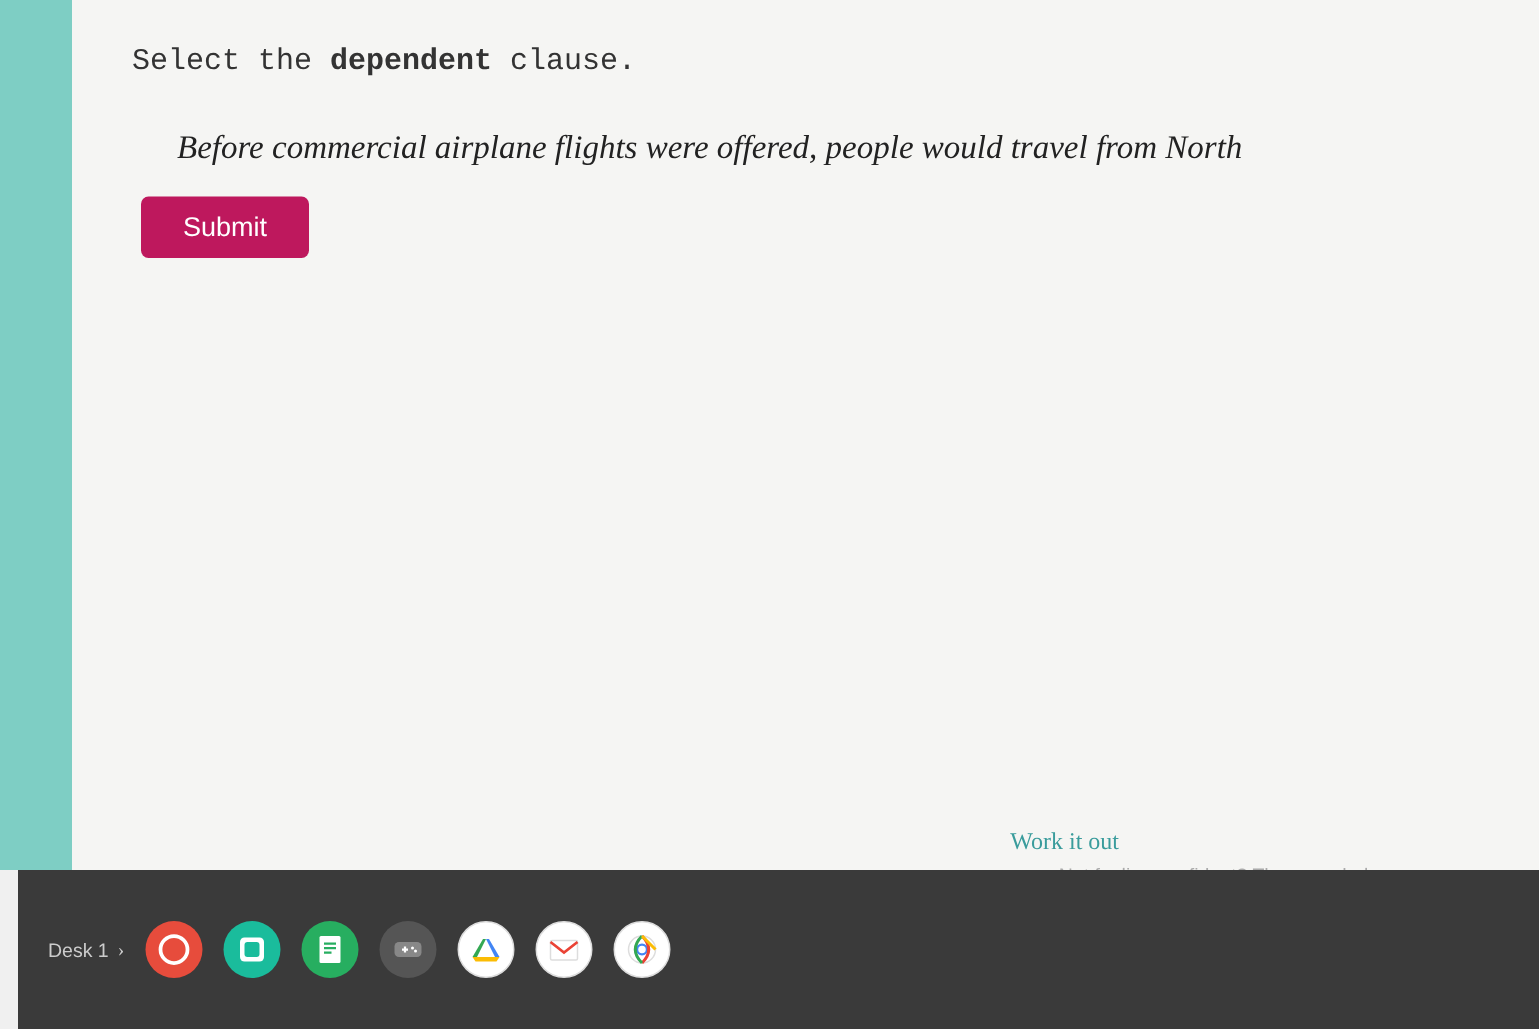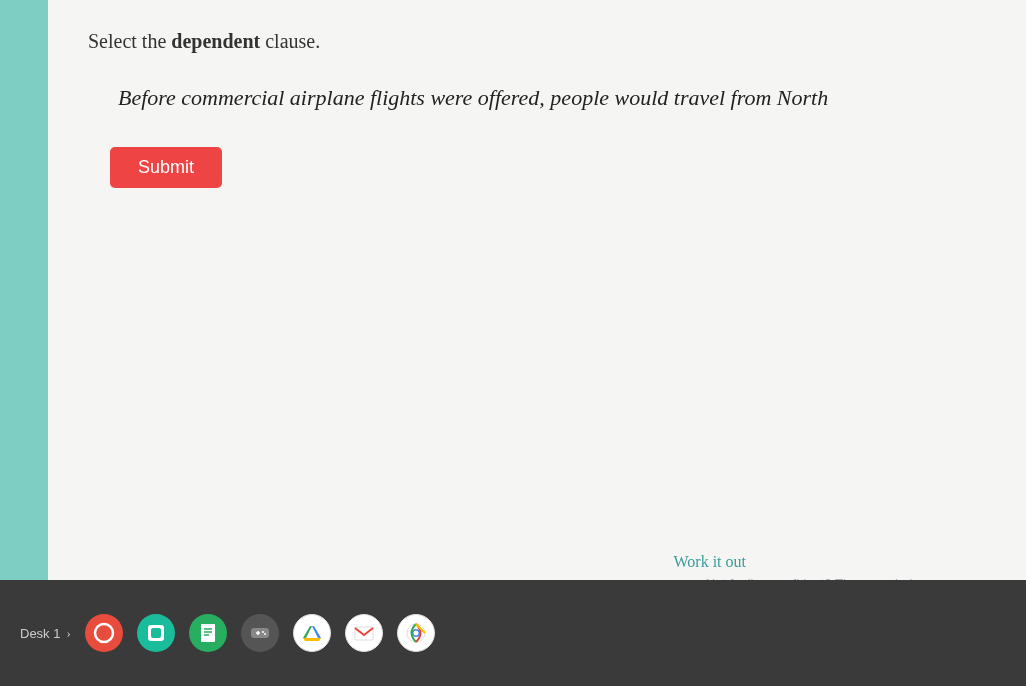--- a/index.html
+++ b/index.html
@@ -33,53 +33,53 @@
       right: 0;
       height: 580px;
       background-color: #f5f5f3;
       padding: 30px 40px;
     }
 
     .instruction {
       font-size: 20px;
       color: #333;
       margin-bottom: 28px;
-      font-family: Liberation Serif, serif;
+      font-family: Liberation Mono, monospace;
     }
 
     .instruction strong {
       font-weight: bold;
     }
 
     .sentence-block {
       font-size: 22px;
       color: #222;
       line-height: 1.55;
       margin-left: 30px;
-      margin-bottom: 32px;
+      margin-bottom: 16px;
       font-family: 'Times New Roman', Times, serif;
       font-style: italic;
     }
 
     .submit-btn {
-      background-color: #ef4444;
+      background-color: #be185d;
       color: #fff;
       border: none;
       border-radius: 5px;
       padding: 10px 28px;
       font-size: 18px;
       font-family: Arial, sans-serif;
       cursor: pointer;
-      margin-left: 22px;
+      margin-left: 6px;
     }
 
     .taskbar {
       position: absolute;
       bottom: 0;
-      left: 0;
+      left: 12px;
       right: 0;
       height: 106px;
       background-color: #3a3a3a;
       display: flex;
       align-items: center;
       padding: 0 20px;
     }
 
     .work-it-out {
       position: absolute;

